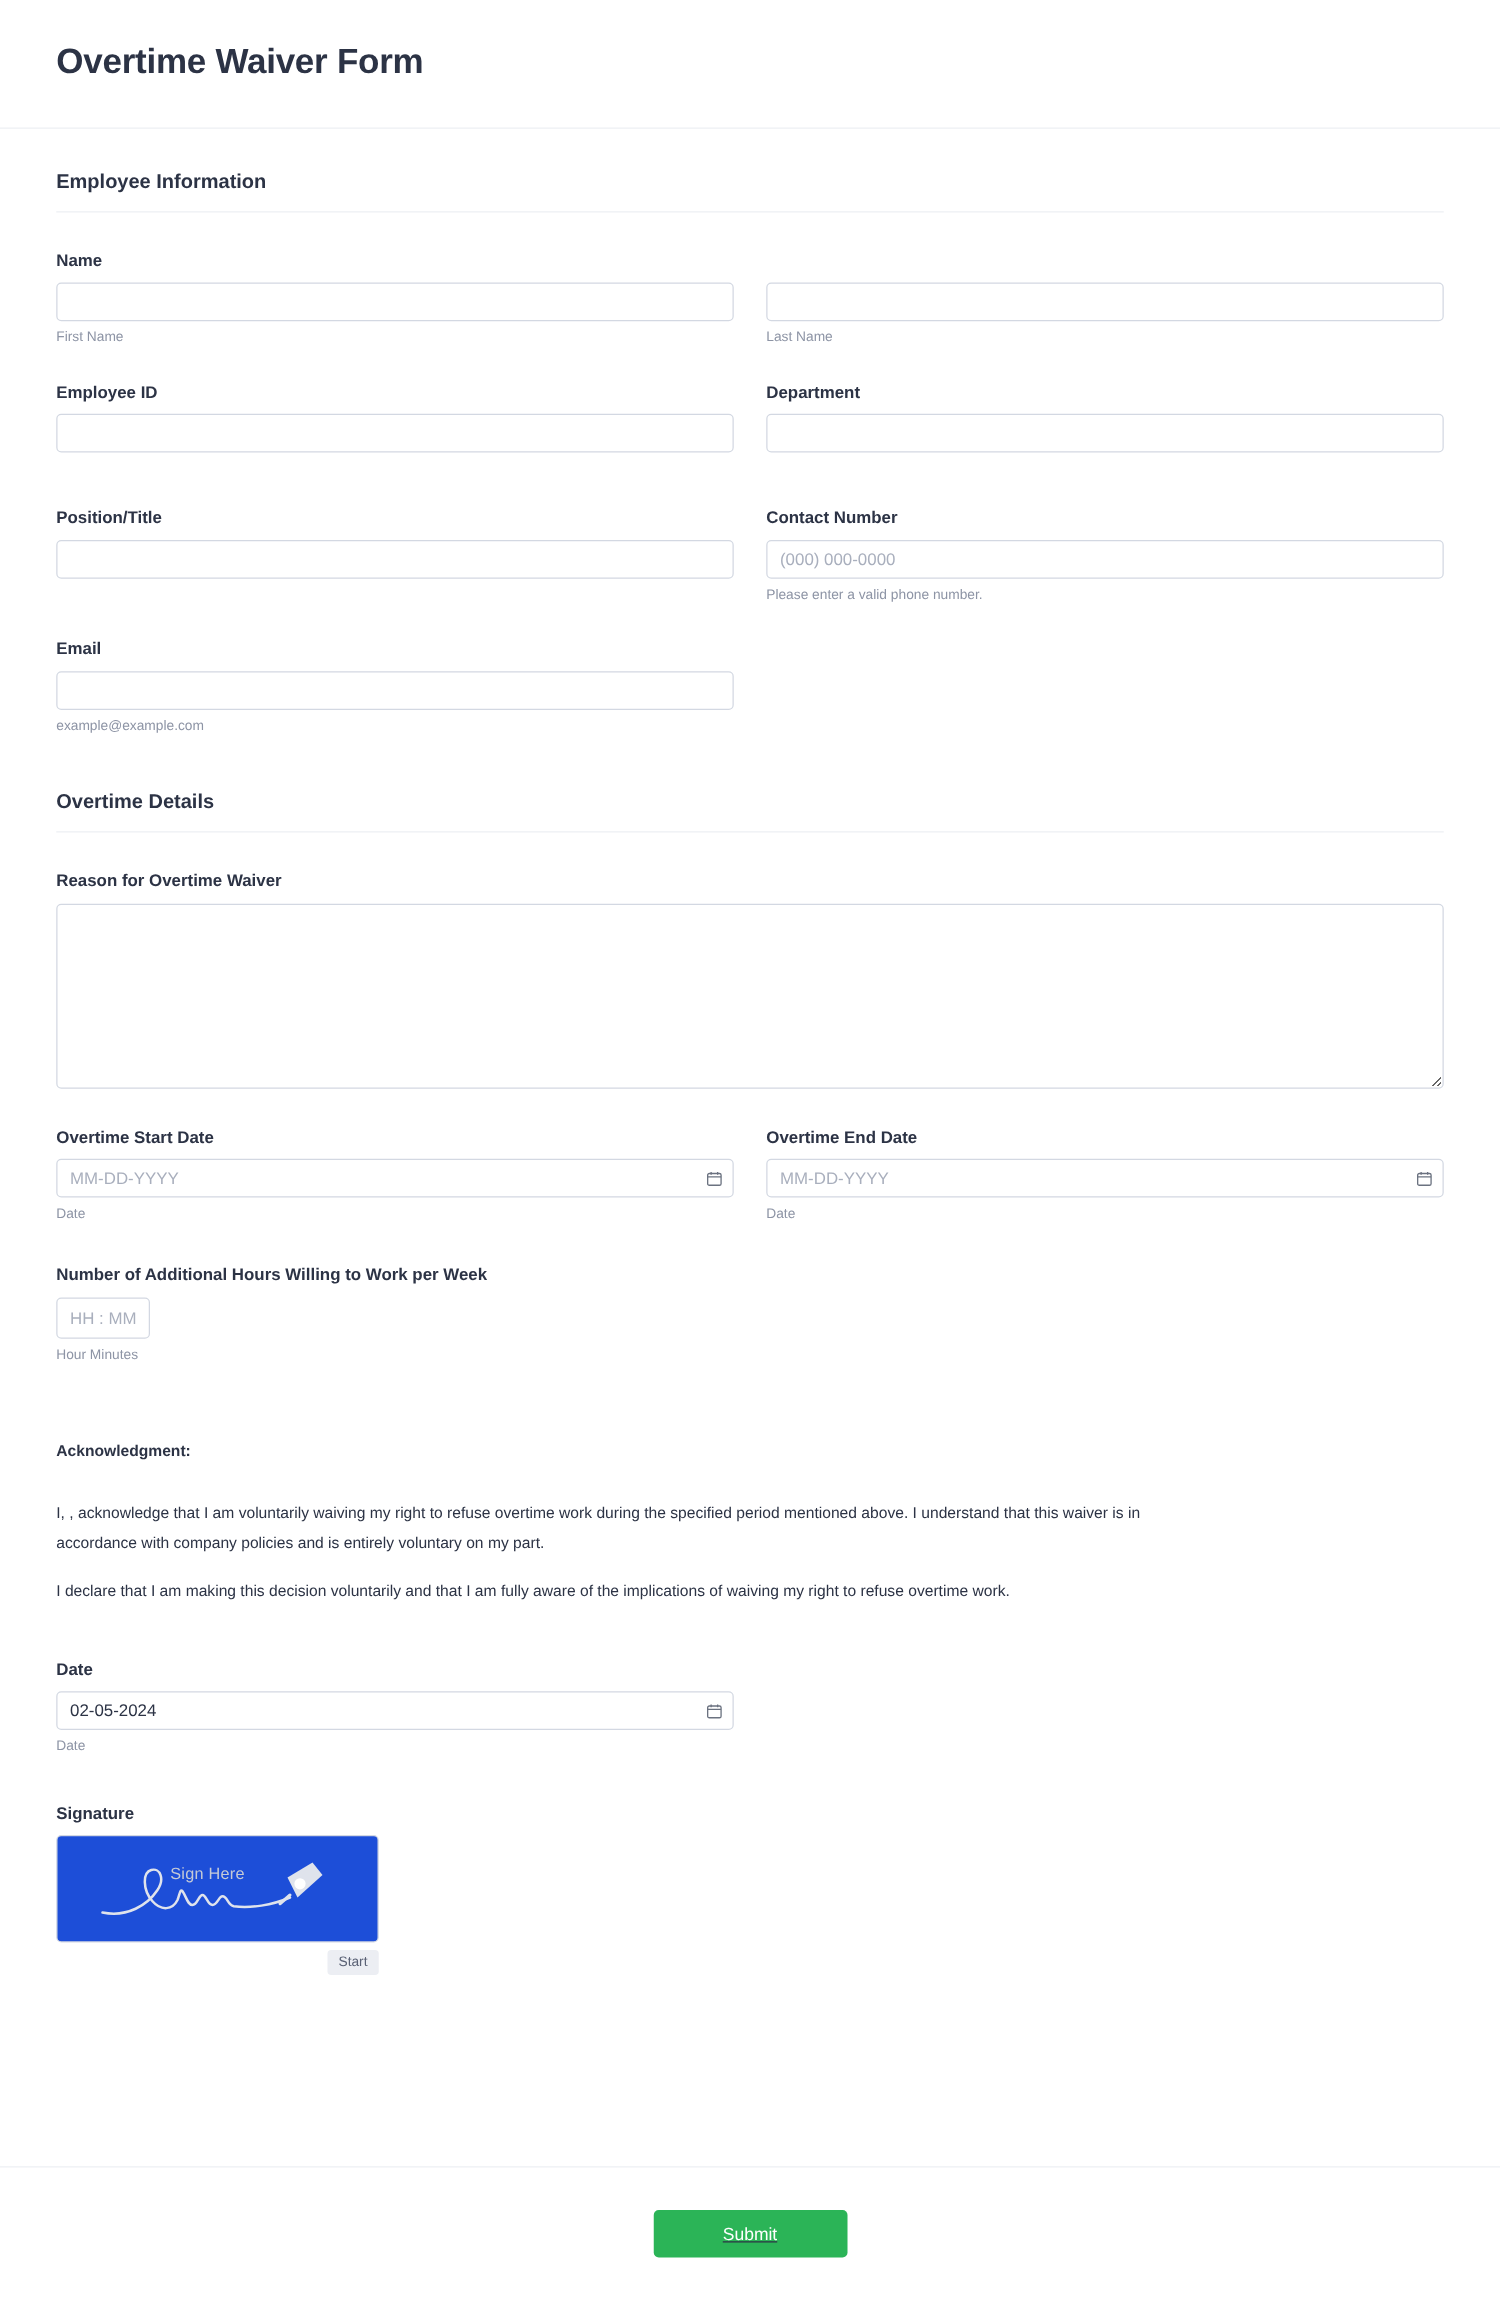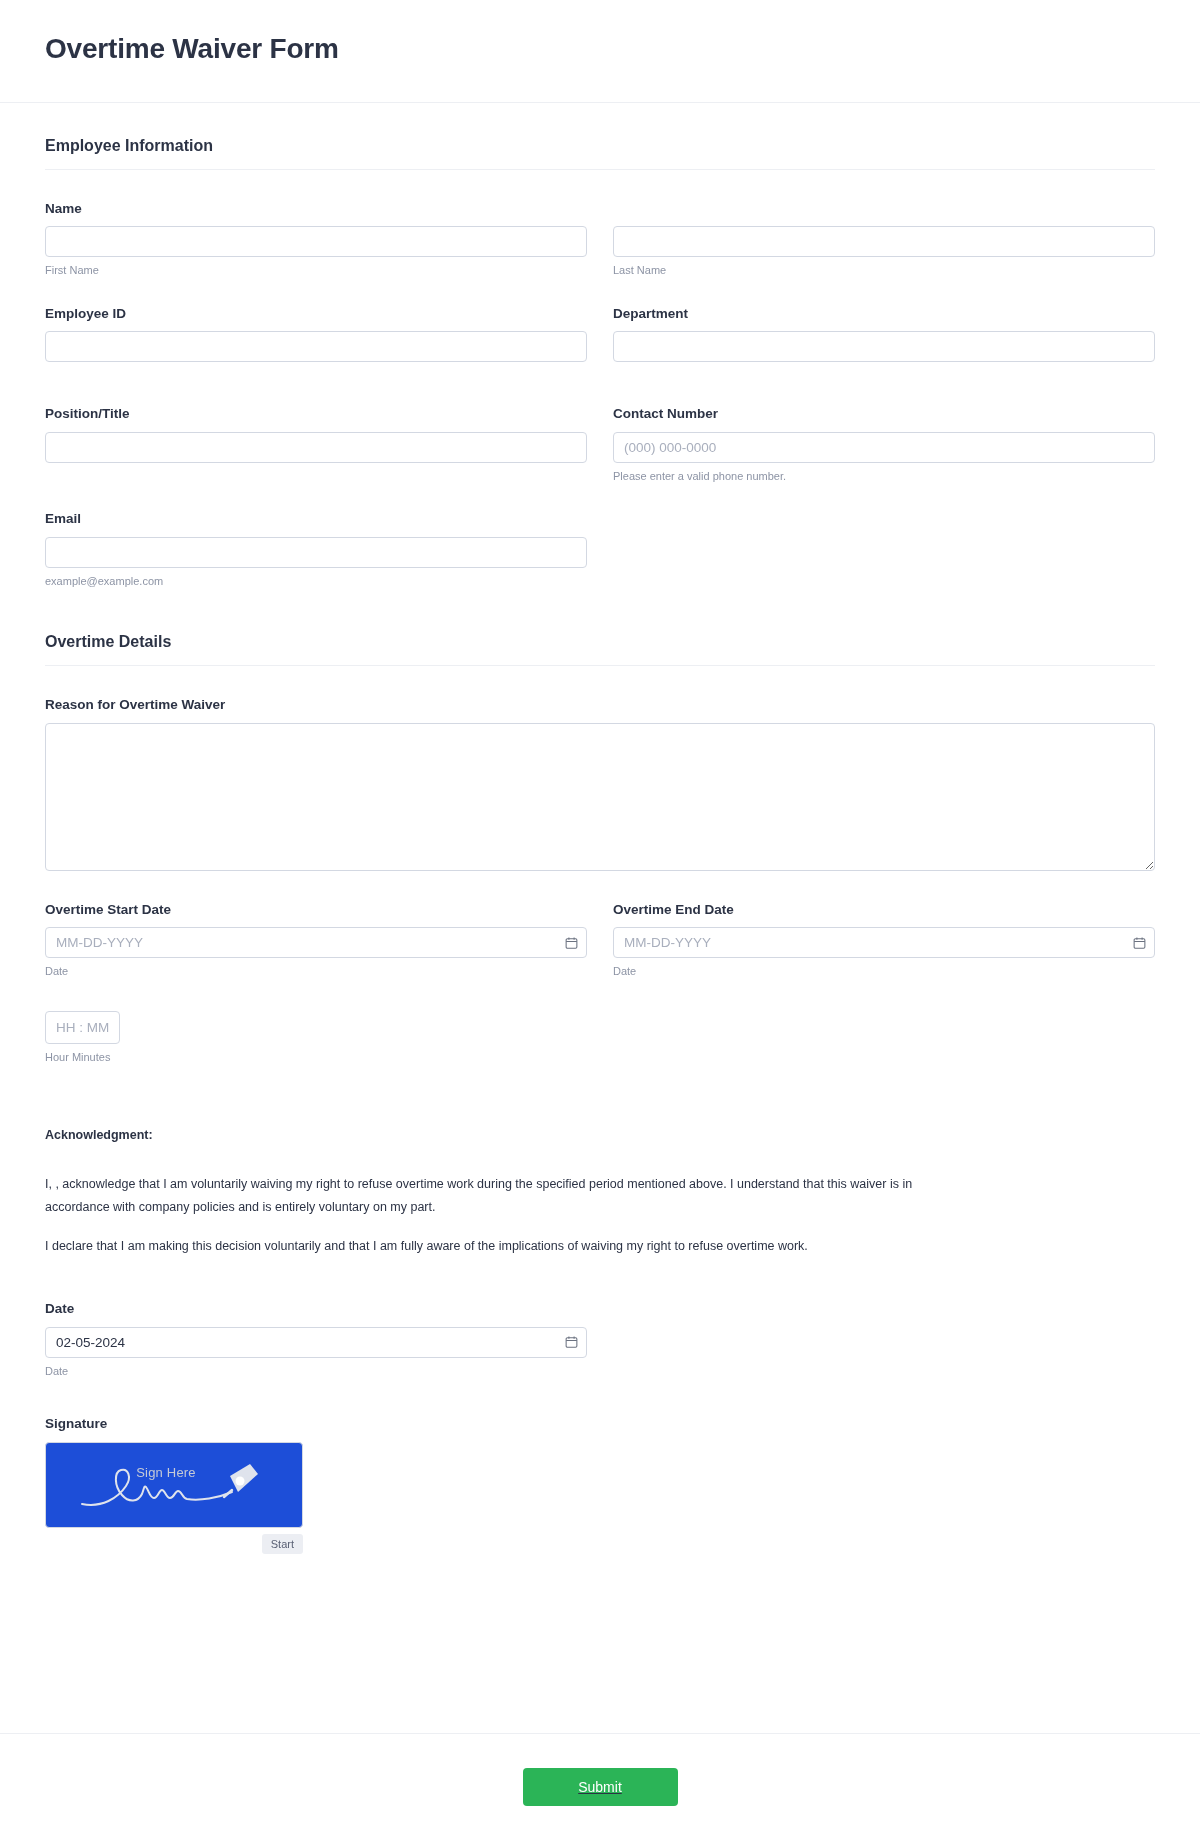--- a/index.html
+++ b/index.html
@@ -296,20 +296,21 @@
             <line x1="4.8" y1="1.3" x2="4.8" y2="4"></line>
             <line x1="11.2" y1="1.3" x2="11.2" y2="4"></line>
           </svg>
         </div>
         <span class="field-sublabel">Date</span>
       </div>
     </div>
 
     <div class="row" style="margin-top:32px">
       <div class="col full">
+        <label class="field-label">Number of Additional Hours Willing to Work per Week</label>
         <input class="input short" type="text" placeholder="HH : MM" style="">
         <span class="field-sublabel">Hour Minutes</span>
       </div>
     </div>
 
     <div class="ack-block">
       <p class="ack-title">Acknowledgment:</p>
       <p class="ack-para">I, , acknowledge that I am voluntarily waiving my right to refuse overtime work during the specified period mentioned above. I understand that this waiver is in accordance with company policies and is entirely voluntary on my part.</p>
       <p class="ack-para">I declare that I am making this decision voluntarily and that I am fully aware of the implications of waiving my right to refuse overtime work.</p>
     </div>

